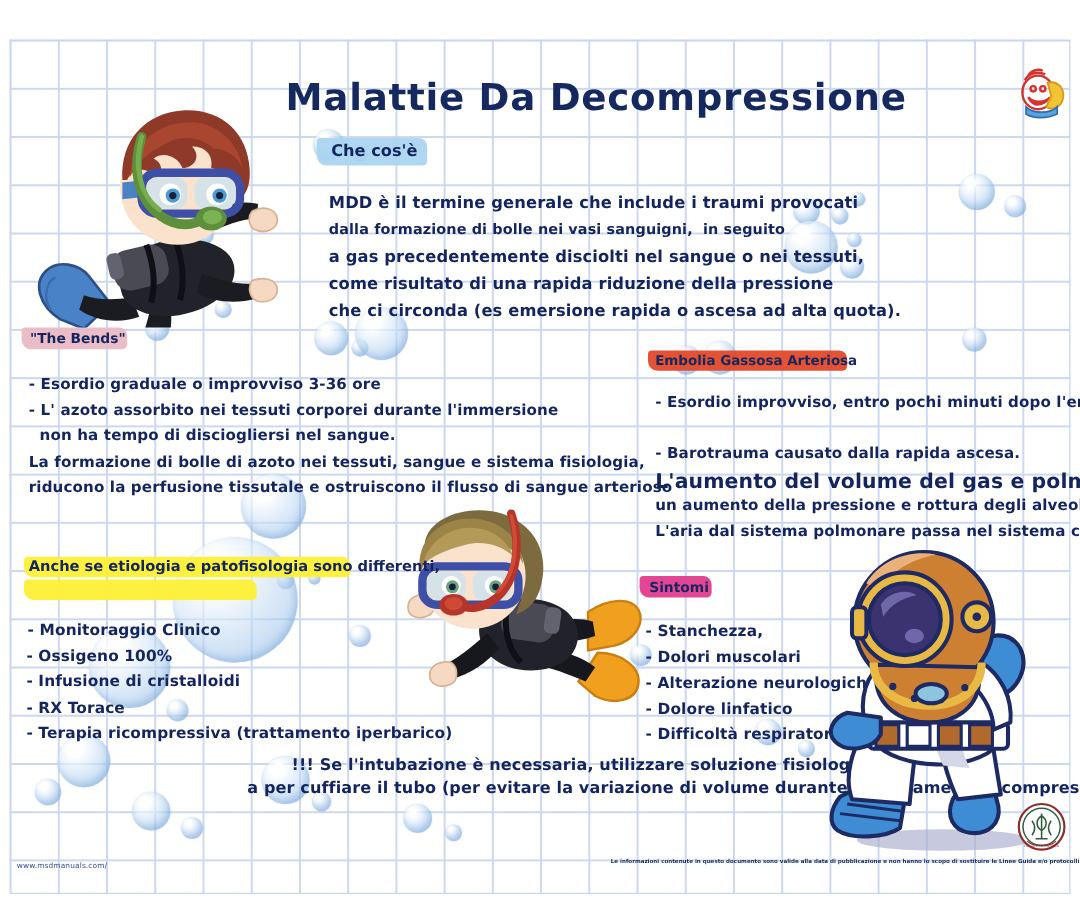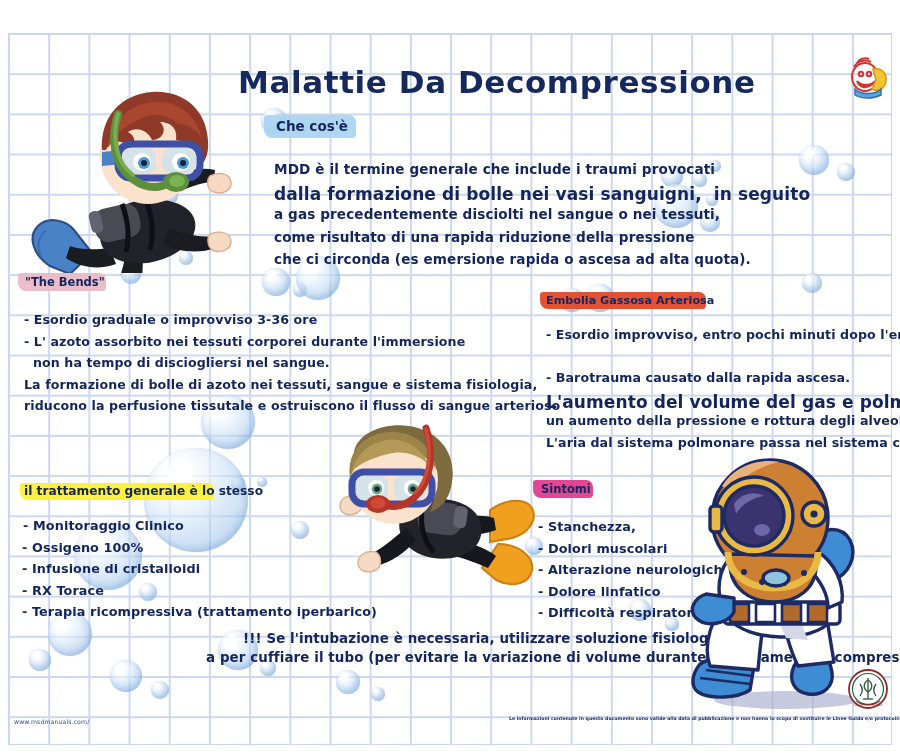--- a/index.html
+++ b/index.html
@@ -135,21 +135,21 @@
     </div>
 
   <div id="title" style="left:238px;top:64px;">Malattie Da Decompressione</div>
 
   <div class="marker mk-blue" style="left:264px;top:115px;width:92px;height:23px;">
     <span class="ink"></span>
     <span class="lbl" style="font-size:13.5px;padding:3px 0 0 12px;">Che cos'è</span>
   </div>
   <div id="what-is-it-body">
       <div class="txt body-line" style="left: 274px; top: 160px; font-size: 13.6px;">MDD è il termine generale che include i traumi provocati</div>
-      <div class="txt body-line" style="left: 274px; top: 182.5px; font-size: 17px;">dalla formazione di bolle nei vasi sanguigni,  in seguito</div>
+      <div class="txt body-line" style="left: 274px; top: 182.5px; font-size: 12px;">dalla formazione di bolle nei vasi sanguigni,  in seguito</div>
       <div class="txt body-line" style="left: 274px; top: 205px; font-size: 13.6px;">a gas precedentemente disciolti nel sangue o nei tessuti,</div>
       <div class="txt body-line" style="left: 274px; top: 227.5px; font-size: 13.6px;">come risultato di una rapida riduzione della pressione</div>
       <div class="txt body-line" style="left: 274px; top: 250px; font-size: 13.6px;">che ci circonda (es emersione rapida o ascesa ad alta quota).</div>
     </div>
 
   <div class="marker mk-pink" style="left:18px;top:273px;width:88px;height:18px;">
     <span class="ink"></span>
     <span class="lbl" style="font-size:11.5px;padding:2px 0 0 7px;">"The Bends"</span>
   </div>
   <div id="bends-body">
@@ -166,23 +166,26 @@
   </div>
   <div id="embolia-body">
       <div class="txt body-line" style="left: 546px; top: 326px; font-size: 12.6px;">- Esordio improvviso, entro pochi minuti dopo l'emersione</div>
       <div class="txt body-line" style="left: 546px; top: 347.5px; font-size: 12.6px;"></div>
       <div class="txt body-line" style="left: 546px; top: 369px; font-size: 12.6px;">- Barotrauma causato dalla rapida ascesa.</div>
       <div class="txt body-line" style="left: 546px; top: 390.5px; font-size: 17px;">L'aumento del volume del gas e polmoni causa</div>
       <div class="txt body-line" style="left: 546px; top: 412px; font-size: 12.6px;">un aumento della pressione e rottura degli alveoli.</div>
       <div class="txt body-line" style="left: 546px; top: 433.5px; font-size: 12.6px;">L'aria dal sistema polmonare passa nel sistema circolatorio</div>
     </div>
 
+  <div class="marker mk-yellow" style="left:20px;top:464px;width:272px;height:17px;">
+    <span class="ink"></span>
+    <span class="lbl" style="font-size:12.2px;padding:1px 0 0 4px;">Anche se etiologia e patofisologia sono differenti,</span>
+  </div>
   <div class="marker mk-yellow" style="left:20px;top:483px;width:194px;height:17px;">
     <span class="ink"></span>
-    <span class="lbl" style="font-size:12.2px;padding:1px 0 0 4px;">il trattamento generale è lo stesso</span>
   </div>
   <div id="treatment-body">
       <div class="txt body-line" style="left: 23px; top: 517px; font-size: 12.8px;">- Monitoraggio Clinico</div>
       <div class="txt body-line" style="left: 22px; top: 538.5px; font-size: 12.8px;">- Ossigeno 100%</div>
       <div class="txt body-line" style="left: 22px; top: 560px; font-size: 12.8px;">- Infusione di cristalloidi</div>
       <div class="txt body-line" style="left: 22px; top: 581.5px; font-size: 12.8px;">- RX Torace</div>
       <div class="txt body-line" style="left: 22px; top: 603px; font-size: 12.8px;">- Terapia ricompressiva (trattamento iperbarico)</div>
     </div>
 
   <div class="marker mk-magenta" style="left:533px;top:480px;width:60px;height:18px;">

